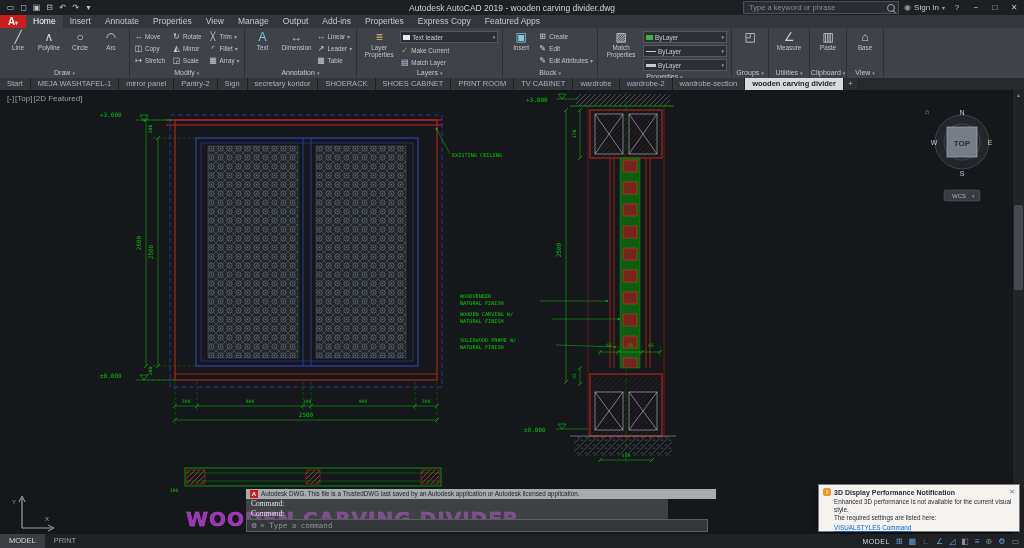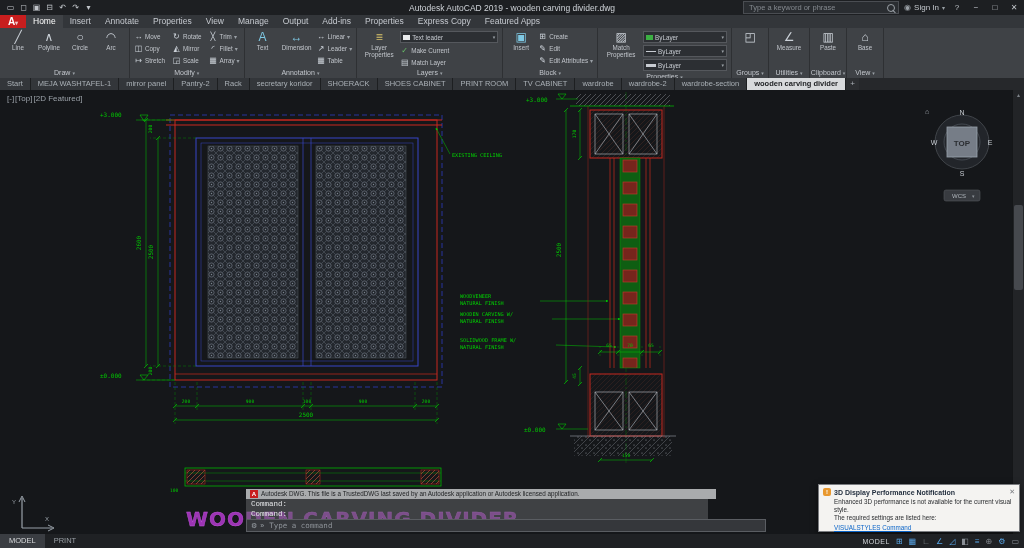--- a/index.html
+++ b/index.html
@@ -58,23 +58,23 @@
   .canvas{position:absolute;top:90px;left:0;width:1024px;height:444px;background:#15171a;}
   .draw{position:absolute;left:0;top:0;z-index:1;}
   .vplabel{position:absolute;left:7px;top:4px;font-size:8px;color:#9ba1a8;z-index:2;display:flex;gap:1px;}
   .scrollbar{position:absolute;right:0;top:0;width:11px;height:444px;background:#222427;border-left:1px solid #141618;z-index:2;}
   .sb-thumb{position:absolute;left:1px;right:1px;top:115px;height:85px;background:#46494e;border-radius:2px;}
   .sb-arrow{position:absolute;left:0;right:0;text-align:center;font-size:6px;color:#7d8288;height:10px;line-height:10px;}
   .sb-arrow.dn{bottom:0;}
   
   .trustbar{position:absolute;left:246px;top:399px;width:462px;height:10px;background:#a9abad;color:#1c1e20;font-size:6.3px;line-height:10px;display:flex;align-items:center;gap:3px;padding:0 4px;z-index:3;white-space:nowrap;overflow:hidden;}
   .tb-a{width:8px;height:8px;background:#c81e1e;color:#fff;font-size:6px;line-height:8px;text-align:center;font-weight:bold;flex:none;}
-  .cmdhist{position:absolute;left:246px;top:409px;width:462px;z-index:3;font-size:7.5px;color:#e4e6e8;font-family:Liberation Mono, monospace;}
+  .cmdhist{position:absolute;left:246px;top:409px;width:422px;z-index:3;font-size:7.5px;color:#e4e6e8;font-family:Liberation Serif, serif;}
   .cmdhist div{height:10px;line-height:10px;background:rgba(98,100,104,.55);padding:0 5px;}
-  .cmdbar{position:absolute;left:246px;top:429px;width:520px;height:13px;background:#35373b;border:1px solid #5a5d62;display:flex;align-items:center;z-index:3;padding:0 4px;gap:3px;box-sizing:border-box;}
+  .cmdbar{position:absolute;left:246px;top:429px;width:462px;height:13px;background:#35373b;border:1px solid #5a5d62;display:flex;align-items:center;z-index:3;padding:0 4px;gap:3px;box-sizing:border-box;}
   .cic{font-size:7px;color:#9aa0a6;}
   .cmdinput{flex:1;background:transparent;border:0;outline:0;color:#c8ccd2;font-size:7.5px;font-family:"DejaVu Sans Mono",monospace;}
   .cmdinput::placeholder{color:#8d9298;}
   
   .notif{position:absolute;left:818px;top:394px;width:200px;height:46px;background:#f4f3f1;border:1px solid #7a7c80;z-index:4;box-shadow:0 2px 6px rgba(0,0,0,.55);font-size:6.3px;color:#2a2c2f;}
   .n-head{display:flex;align-items:center;gap:3px;padding:3px 4px 1px 4px;}
   .n-warn{width:8px;height:8px;background:#e8982f;color:#fff;font-size:6px;line-height:8px;text-align:center;border-radius:2px;font-weight:bold;flex:none;}
   .n-title{font-weight:bold;font-size:7px;color:#1e2a3a;flex:1;white-space:nowrap;}
   .n-close{color:#7a7c80;font-size:7px;}
   .n-body{padding:1px 4px 0 15px;line-height:1.3;}
@@ -392,21 +392,21 @@
         </div>
     </div>
 
   </div>
 
   <div class="filetabs">
     <span class="ftab">Start</span>
     <span class="ftab">MEJA WASHTAFEL-1</span>
     <span class="ftab">mirror panel</span>
     <span class="ftab">Pantry-2</span>
-    <span class="ftab">Rack</span>
+    <span class="ftab">Sign</span>
     <span class="ftab">secretary koridor</span>
     <span class="ftab">SHOERACK</span>
     <span class="ftab">SHOES CABINET</span>
     <span class="ftab">PRINT ROOM</span>
     <span class="ftab">TV CABINET</span>
     <span class="ftab">wardrobe</span>
     <span class="ftab">wardrobe-2</span>
     <span class="ftab">wardrobe-section</span>
     <span class="ftab active">wooden carving divider</span>
     <span class="ftab-plus">+</span>

